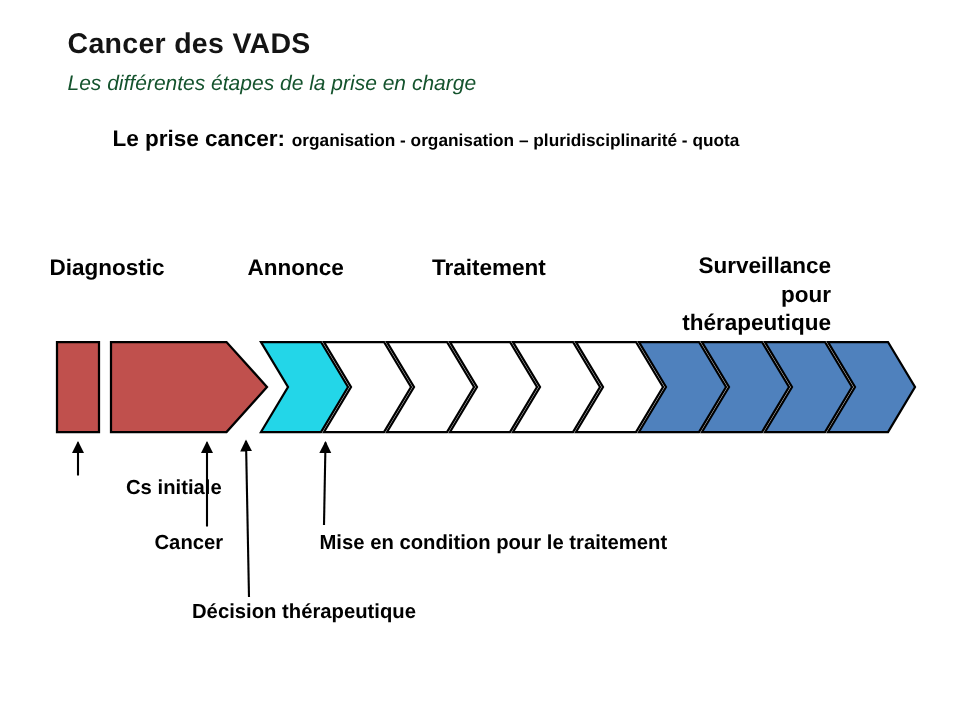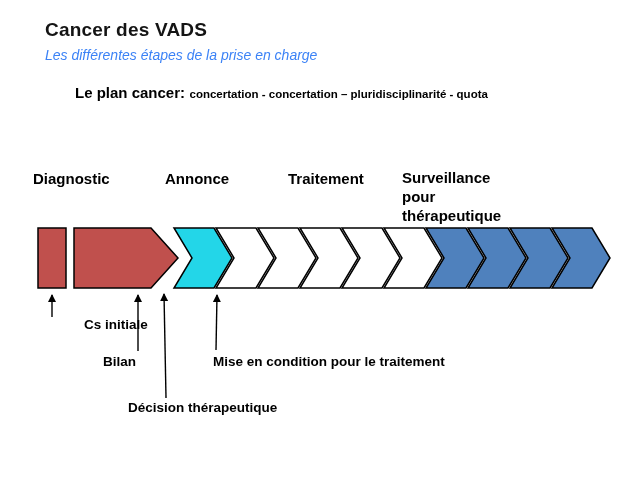--- a/index.html
+++ b/index.html
@@ -2,40 +2,40 @@
 <html><head>
 <meta charset="utf-8">
 <style>
   html,body{margin:0;padding:0;background:#fff;}
   .slide{
     position:relative;width:638px;height:479px;background:#ffffff;
     font-family:"Liberation Sans", sans-serif;color:#000;overflow:hidden;
   }
   .abs{position:absolute;}
   .title{left:45px;top:19px;font-size:19px;font-weight:bold;color:#141414;letter-spacing:.2px;}
-  .subtitle{left:45px;top:47px;font-size:14px;font-style:italic;color:#3b82f6;}
+  .subtitle{left:45px;top:47px;font-size:14px;font-style:italic;color:#14532d;}
   .plan{left:75px;top:84px;white-space:nowrap;}
   .plan-main{font-size:15px;font-weight:bold;}
   .plan-detail{font-size:11.5px;font-weight:bold;}
   .stage{font-size:15px;font-weight:bold;white-space:nowrap;}
-  .stage-multiline{white-space:normal;text-align:left;line-height:19px;}
+  .stage-multiline{white-space:normal;text-align:right;line-height:19px;}
   .note{font-size:13.5px;font-weight:bold;white-space:nowrap;}
   .band-svg{left:0;top:0;}
 </style>
 </head>
 <body>
 
 <div class="slide">
 
   <div class="abs title">Cancer des VADS</div>
   <div class="abs subtitle">Les différentes étapes de la prise en charge</div>
 
   <div class="abs plan">
-    <span class="plan-main">Le plan cancer:</span>
-    <span class="plan-detail">concertation - concertation – pluridisciplinarité - quota</span>
+    <span class="plan-main">Le prise cancer:</span>
+    <span class="plan-detail">organisation - organisation – pluridisciplinarité - quota</span>
   </div>
 
   <div class="abs stage" style="left:33px;top:170px;">Diagnostic</div>
   <div class="abs stage" style="left:165px;top:170px;">Annonce</div>
   <div class="abs stage" style="left:268px;top:170px;margin-left:20px;">Traitement</div>
 
   <div class="abs stage stage-multiline" style="left:402px;top:168px;width:152px;">
     <span>Surveillance</span><br>
     <span>pour</span><br>
     <span>thérapeutique</span>
@@ -59,17 +59,17 @@
           <path d="M0,0 L8,4 L0,8 Z" fill="#000000"></path>
         </marker>
       </defs>
       <line x1="52" y1="317" x2="52" y2="295" stroke="#000000" stroke-width="1.4" marker-end="url(#ah)"></line>
       <line x1="138" y1="351" x2="138" y2="295" stroke="#000000" stroke-width="1.4" marker-end="url(#ah)"></line>
       <line x1="216" y1="350" x2="217" y2="295" stroke="#000000" stroke-width="1.4" marker-end="url(#ah)"></line>
       <line x1="166" y1="398" x2="164" y2="294" stroke="#000000" stroke-width="1.4" marker-end="url(#ah)"></line>
     </svg>
 
   <div class="abs note" style="left:44px;top:317px;margin-left:40px;">Cs initiale</div>
-  <div class="abs note" style="left:103px;top:354px;">Bilan</div>
+  <div class="abs note" style="left:103px;top:354px;">Cancer</div>
   <div class="abs note" style="left:213px;top:354px;">Mise en condition pour le traitement</div>
   <div class="abs note" style="left:128px;top:400px;">Décision thérapeutique</div>
 
 </div>
 
 </body></html>

